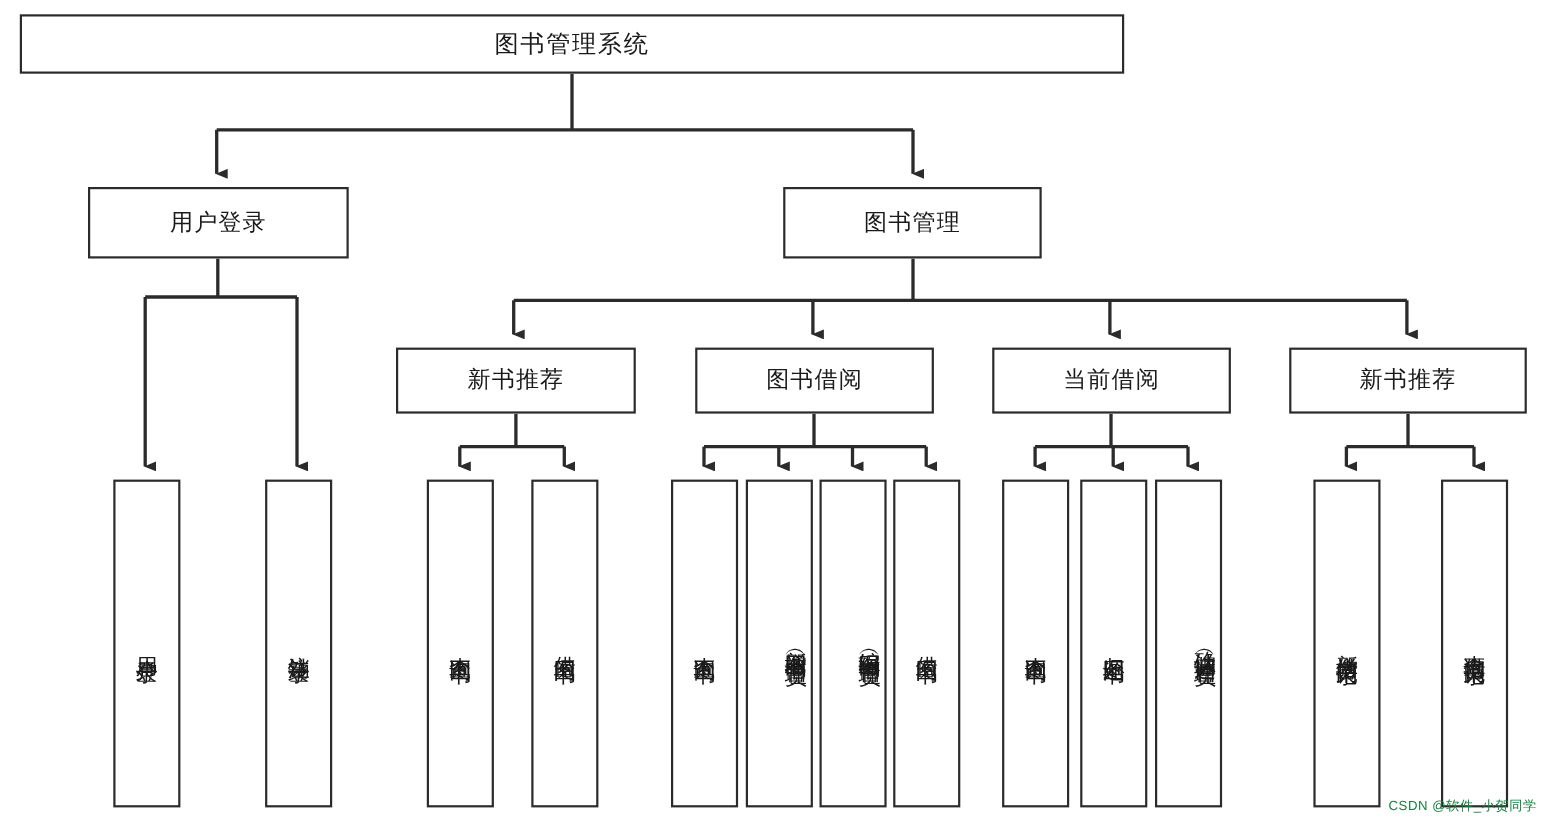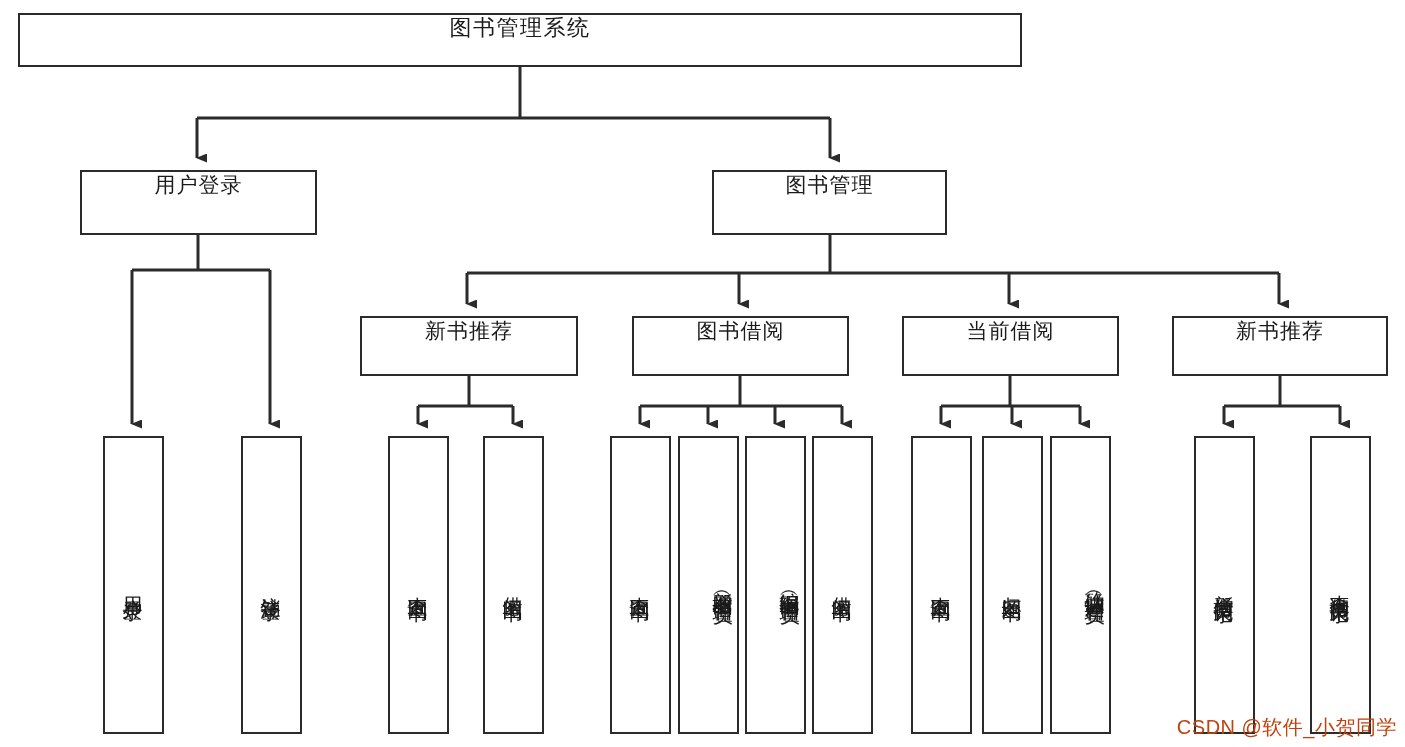--- a/index.html
+++ b/index.html
@@ -23,21 +23,21 @@
     top: 0;
     width: 1405px;
     height: 747px;
   }
   .node-box {
     position: absolute;
     box-sizing: border-box;
     border: 2px solid #2b2b2b;
     background: #ffffff;
     display: flex;
-    align-items: flex-start;
+    align-items: center;
     justify-content: center;
     color: #1a1a1a;
     text-align: center;
   }
   .node-h {
     
     font-size: 21px;
     line-height: 1.2;
     letter-spacing: 1px;
   }
@@ -57,22 +57,22 @@
   }
   .node-v > span {
     writing-mode: vertical-rl;
     text-orientation: upright;
     white-space: nowrap;
   }
   #watermark {
     position: absolute;
     right: 8px;
     bottom: 6px;
-    font-size: 20px;
-    color: #c2410c;
+    font-size: 12px;
+    color: #15803d;
     letter-spacing: 0.5px;
     white-space: nowrap;
     pointer-events: none;
   }
 </style>
 </head>
 <body>
 
 <div id="diagram-root">
 

